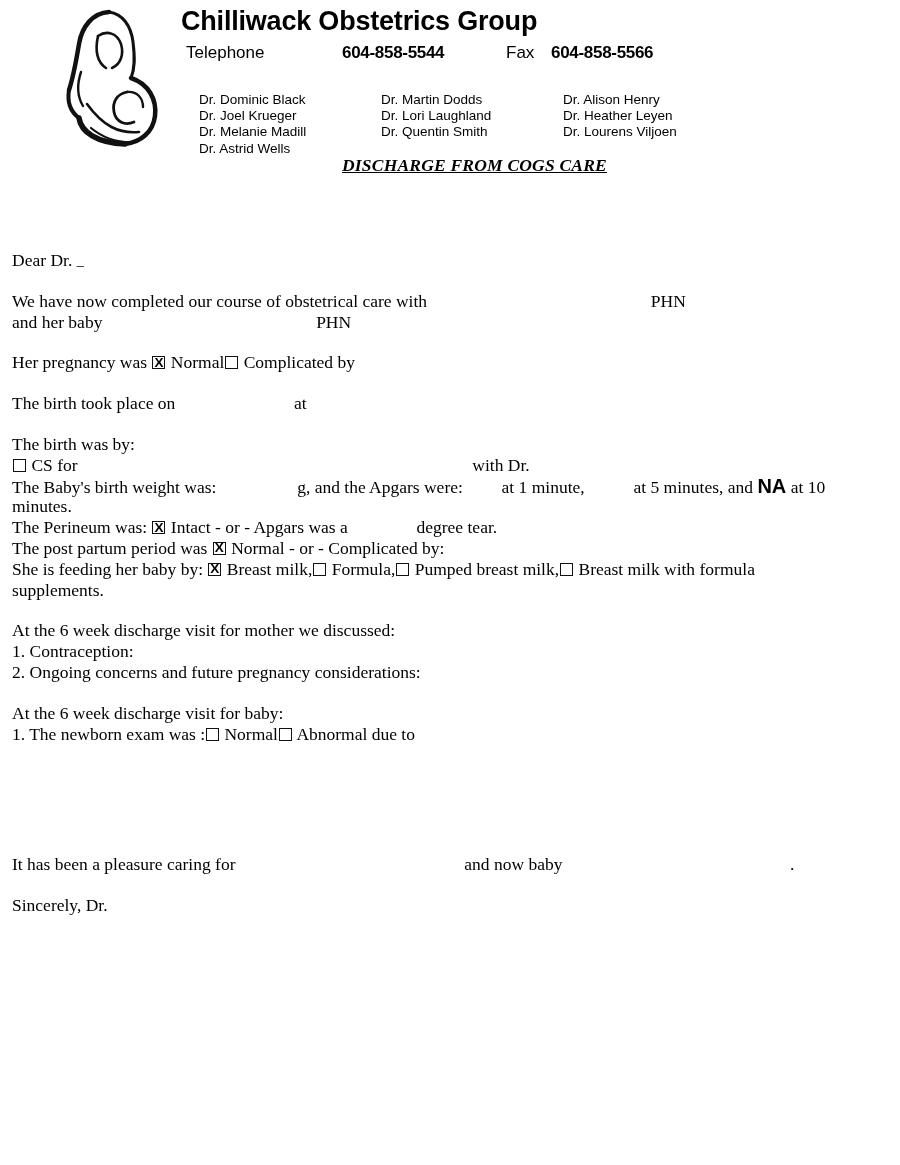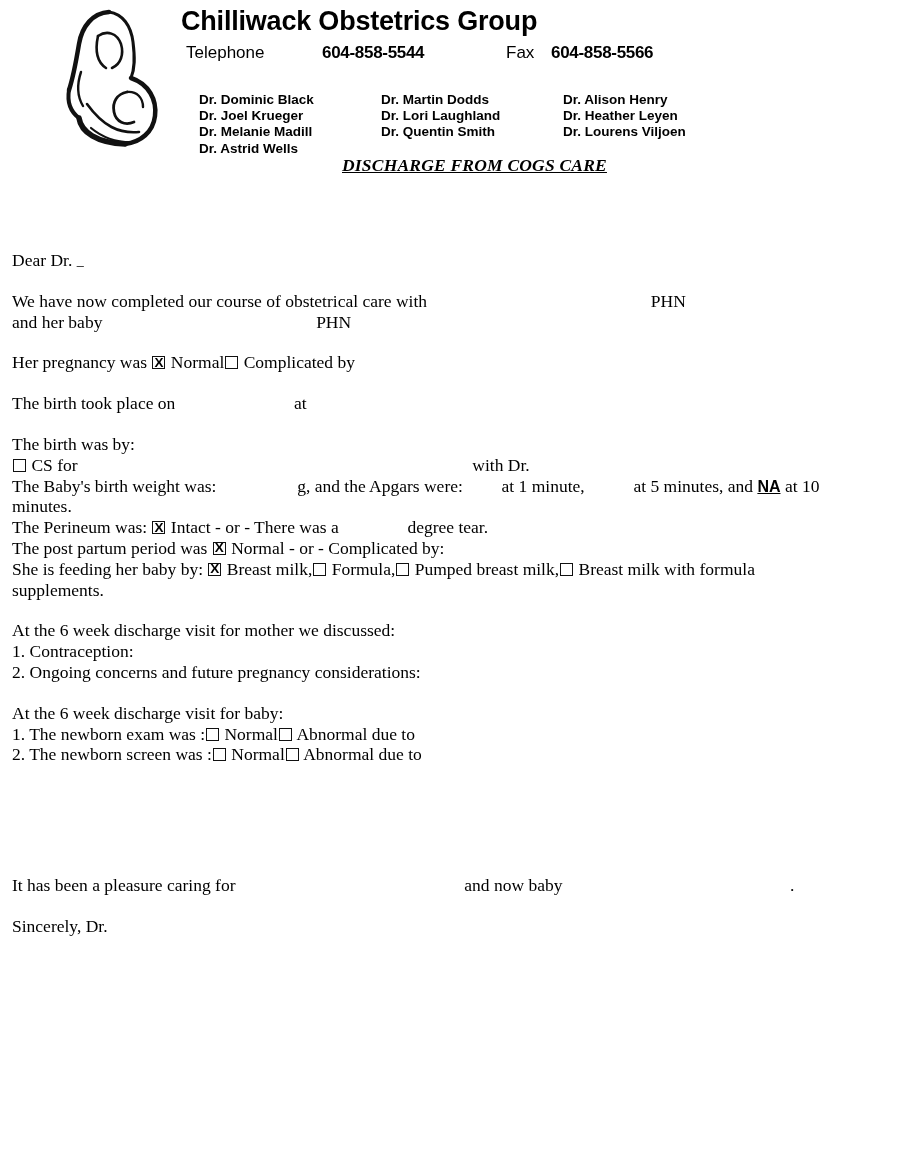--- a/index.html
+++ b/index.html
@@ -45,30 +45,30 @@
     left: 186px; top: 43px;
     width: 520px;
     height: 24px;
     font-family: "Liberation Sans", "DejaVu Sans", sans-serif;
     font-size: 17px;
     white-space: nowrap;
   }
   .contact-row .lbl { position: absolute; font-weight: normal; }
   .contact-row .num { position: absolute; font-weight: bold; letter-spacing: -0.3px; }
   .tel-lbl  { left: 0px; }
-  .tel-num  { left: 136px; }
+  .tel-num  { left: 156px; }
   .fax-lbl  { left: 320px; }
   .fax-num  { left: 365px; }
 
   .doctors {
     position: absolute;
     left: 199px; top: 92px;
     width: 520px;
     font-family: "Liberation Sans", "DejaVu Sans", sans-serif;
-    font-weight: bold;
+    font-weight: normal;
     font-size: 13.5px;
     line-height: 16.2px;
     display: flex;
     white-space: nowrap;
   }
   .doc-col { width: 182px; }
   .doc-col:last-child { width: auto; }
 
   .doc-title {
     position: absolute;
@@ -109,22 +109,21 @@
     position: absolute;
     left: 50%; top: 50%;
     transform: translate(-50%, -50%);
     font-family: "Liberation Sans", "DejaVu Sans", sans-serif;
     font-weight: bold;
     font-size: 13.5px;
     line-height: 1;
   }
   .na {
     font-family: "Liberation Sans", "DejaVu Sans", sans-serif;
-    font-size: 16px;
-    text-decoration: underline;
+    font-size: 20px;
     font-weight: 600;
   }
   .tiny-dash {
     font-size: 14px;
     vertical-align: 1px;
   }
   .lone-dot { position: absolute; left: 778px; }
   .ph { display: inline-block; }
 </style>
 </head>
@@ -248,21 +247,21 @@
     <span class="na">NA</span>
     <span>at 10</span>
   </div>
   <div class="line">
     <span>minutes.</span>
   </div>
 
   <div class="line">
     <span>The Perineum was:</span>
     <span class="cb checked"></span>
-    <span>Intact - or - There was a</span>
+    <span>Intact - or - Apgars was a</span>
     <span class="ph" style="width:60px"></span>
     <span>degree tear.</span>
   </div>
   <div class="line">
     <span>The post partum period was</span>
     <span class="cb checked"></span>
     <span>Normal - or - Complicated by:</span>
   </div>
   <div class="line line-wrap">
     <span>She is feeding her baby by:</span>
@@ -294,26 +293,20 @@
 
   <div class="line">
     <span>At the 6 week discharge visit for baby:</span>
   </div>
   <div class="line">
     <span>1. The newborn exam was :</span><span class="cb"></span>
     <span>Normal</span><span class="cb"></span>
     <span>Abnormal due to</span>
     <span class="ph" style="width:120px"></span>
   </div>
-  <div class="line">
-    <span>2. The newborn screen was :</span><span class="cb"></span>
-    <span>Normal</span><span class="cb"></span>
-    <span>Abnormal due to</span>
-    <span class="ph" style="width:120px"></span>
-  </div>
 
   <div style="height:110px"></div>
 
   <div class="line">
     <span>It has been a pleasure caring for</span>
     <span class="ph" style="width:220px"></span>
     <span>and now baby</span>
     <span class="lone-dot">.</span>
   </div>
 

